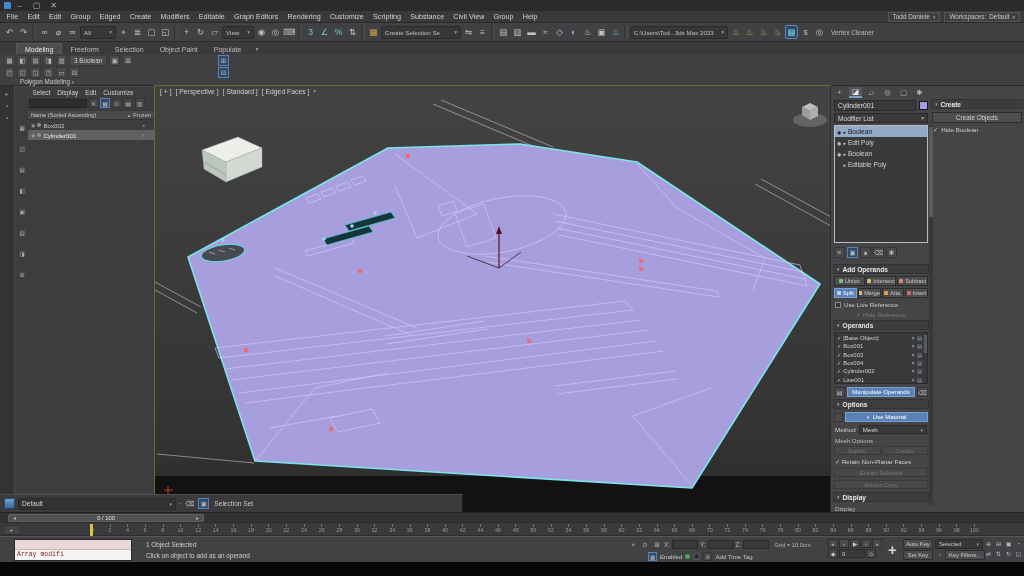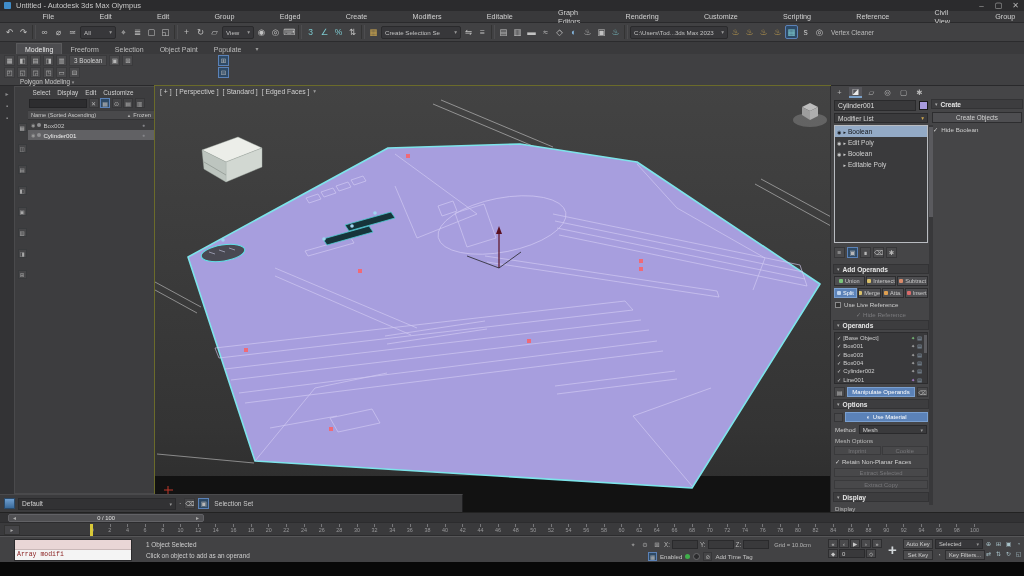--- a/index.html
+++ b/index.html
@@ -9,21 +9,21 @@
   .abs{position:absolute;}
 
   
   #titlebar{left:0;top:0;width:1024px;height:11px;background:#2b2b2d;display:flex;align-items:center;font-size:7.5px;color:#c6c6c6;}
   #titlebar .appicon{width:7px;height:7px;background:#3f8cc9;margin-left:4px;border-radius:1px;}
   #titlebar .title{margin-left:5px;flex:1;}
   #titlebar .winbtn{width:17px;text-align:center;font-size:8px;color:#b5b5b5;line-height:11px;}
 
   
   #menubar{left:0;top:11px;width:1024px;height:12px;background:#39393b;border-bottom:1px solid #2a2a2c;display:flex;align-items:center;font-size:7.2px;color:#d2d2d2;padding-left:2px;}
-  #menubar .mi{padding:0 4.6px;margin-left:36px;}
+  #menubar .mi{padding:0 4.6px;}
   #menubar .spacer{flex:1;}
   .chipbox{display:flex;align-items:center;gap:3px;border:1px solid #565658;background:#3f3f41;height:10px;padding:0 4px;font-size:6.4px;color:#c8c8c8;margin-right:4px;white-space:nowrap;}
   .chipbox .arrow{font-size:5px;color:#999;}
 
   
   #toolbar{left:0;top:23px;width:1024px;height:19px;background:#414143;border-bottom:1px solid #2b2b2d;display:flex;align-items:center;padding-left:3px;gap:1px;}
   .tbi{width:13px;height:14px;display:flex;align-items:center;justify-content:center;font-size:8.5px;color:#c2c2c2;border-radius:2px;flex:none;white-space:nowrap;}
   .tbi.hl{background:#2e4a66;border:1px solid #5b82b8;}
   .tbi.dd{width:auto;background:#37373a;border:1px solid #2a2a2c;height:13px;font-size:6.2px;padding:0 3px;justify-content:space-between;gap:2px;overflow:hidden;}
   .tbi.dd::after{content:"▾";font-size:5.5px;color:#999;}
@@ -172,21 +172,20 @@
   #navs span{display:flex;align-items:center;justify-content:center;font-size:6px;color:#a9c3ca;}
   #bottomband{left:0;top:562px;width:1024px;height:14px;background:#080808;}
 </style>
 </head>
 <body>
 
 <div id="app">
 
   <div id="titlebar" class="abs">
     <div class="appicon"></div>
-    <div class="title">Untitled - Autodesk 3ds Max Olympus</div>
     <div class="winbtn">–</div>
     <div class="winbtn">▢</div>
     <div class="winbtn">✕</div>
   </div>
 
   <div id="menubar" class="abs">
 
       <span class="mi">File</span>
 
       <span class="mi">Edit</span>
@@ -204,21 +203,21 @@
       <span class="mi">Editable</span>
 
       <span class="mi">Graph Editors</span>
 
       <span class="mi">Rendering</span>
 
       <span class="mi">Customize</span>
 
       <span class="mi">Scripting</span>
 
-      <span class="mi">Reference</span>
+      <span class="mi">Substance</span>
 
       <span class="mi">Civil View</span>
 
       <span class="mi">Group</span>
 
       <span class="mi">Help</span>
 
     <span class="spacer"></span>
     <span class="chipbox">
       <span>Todd Daniele</span>

